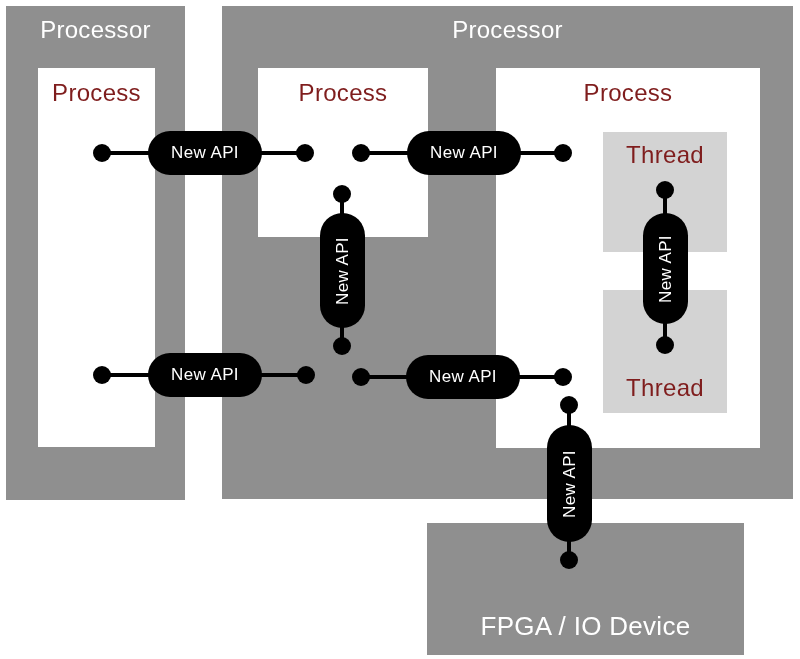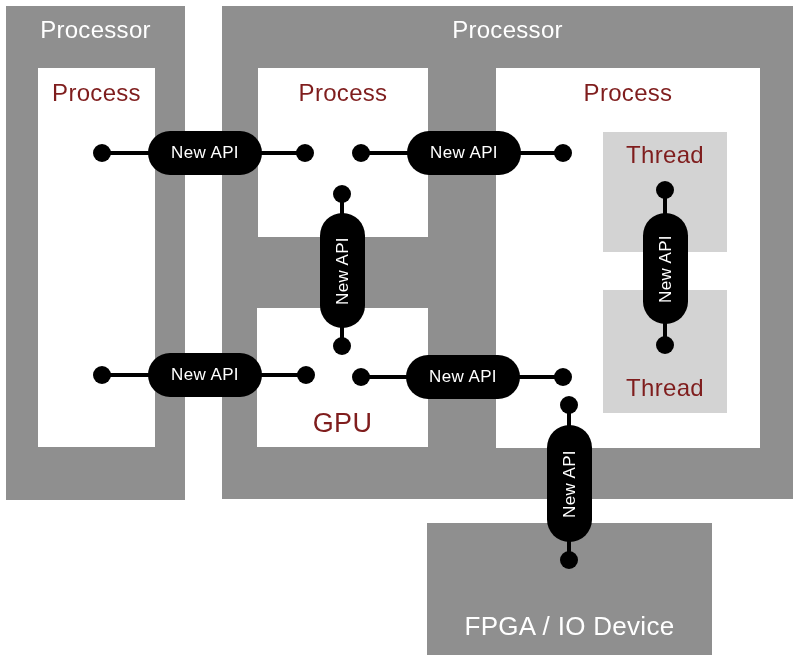--- a/index.html
+++ b/index.html
@@ -12,21 +12,21 @@
     position: relative;
     width: 800px;
     height: 659px;
     background: #ffffff;
     overflow: hidden;
   }
   .box { position: absolute; }
   .processor-fill { background: #8f8f8f; }
   .process-fill   { background: #ffffff; }
   .thread-fill    { background: #d3d3d3; }
-  .device-fill    { background: #8f8f8f; }
+  .device-fill    { background: #8f8f8f; padding-left: 32px; }
 
   .box-label {
     position: absolute;
     left: 0;
     right: 0;
     text-align: center;
     font-size: 24px;
     line-height: 1.1;
     letter-spacing: 0.3px;
     white-space: nowrap;
@@ -91,23 +91,20 @@
   </div>
 
   <div class="box process-fill" style="left:258px; top:68px; width:170px; height:169px;">
     <div class="box-label label-dark" style="top:12px;">Process</div>
   </div>
 
   <div class="box process-fill" style="left:496px; top:68px; width:264px; height:380px;">
     <div class="box-label label-dark" style="top:12px;">Process</div>
   </div>
 
-  <div class="box process-fill" style="left:257px; top:308px; width:171px; height:139px;">
-    <div class="box-label label-dark gpu-label" style="bottom:8px;">GPU</div>
-  </div>
 
   <div class="box thread-fill" style="left:603px; top:132px; width:124px; height:120px;">
     <div class="box-label label-dark" style="top:10px;">Thread</div>
   </div>
 
   <div class="box thread-fill" style="left:603px; top:290px; width:124px; height:123px;">
     <div class="box-label label-dark" style="bottom:12px;">Thread</div>
   </div>
 
   <div class="box device-fill" style="left:427px; top:523px; width:285px; height:132px;">

